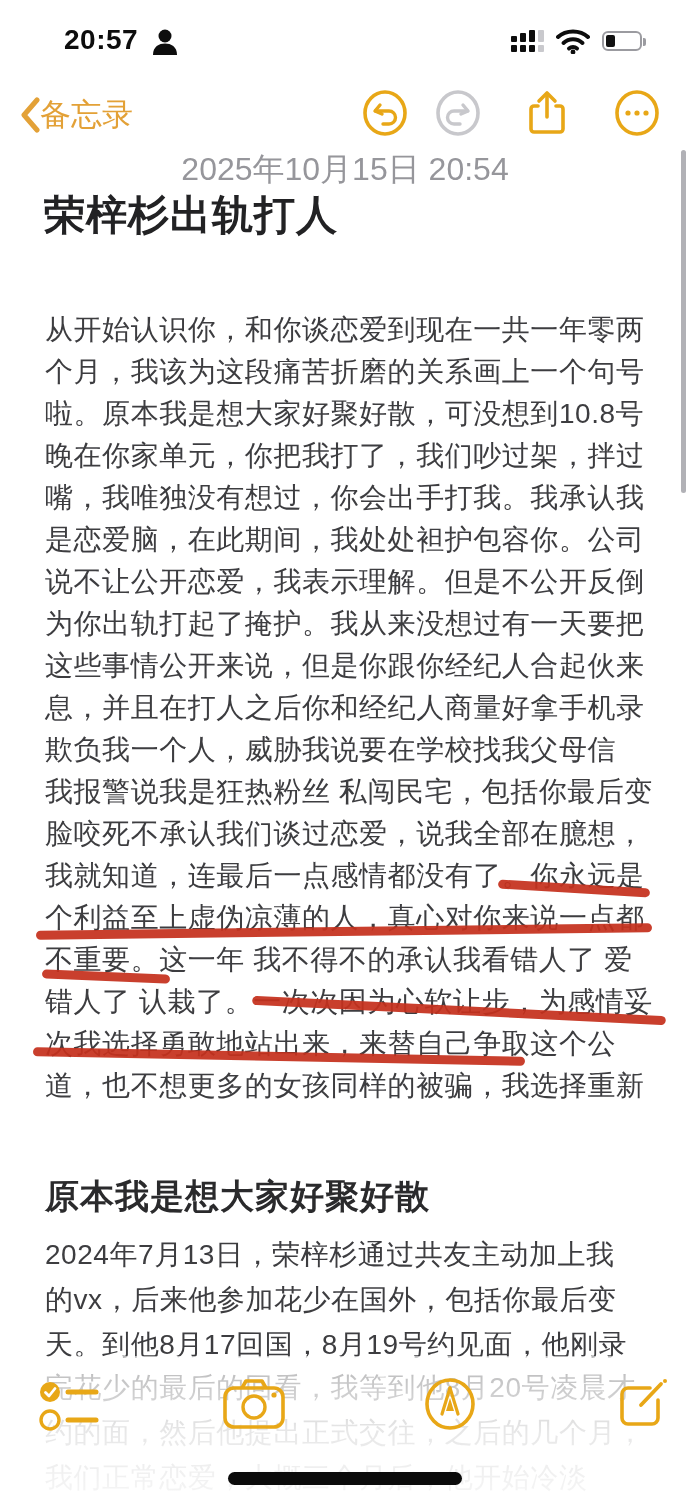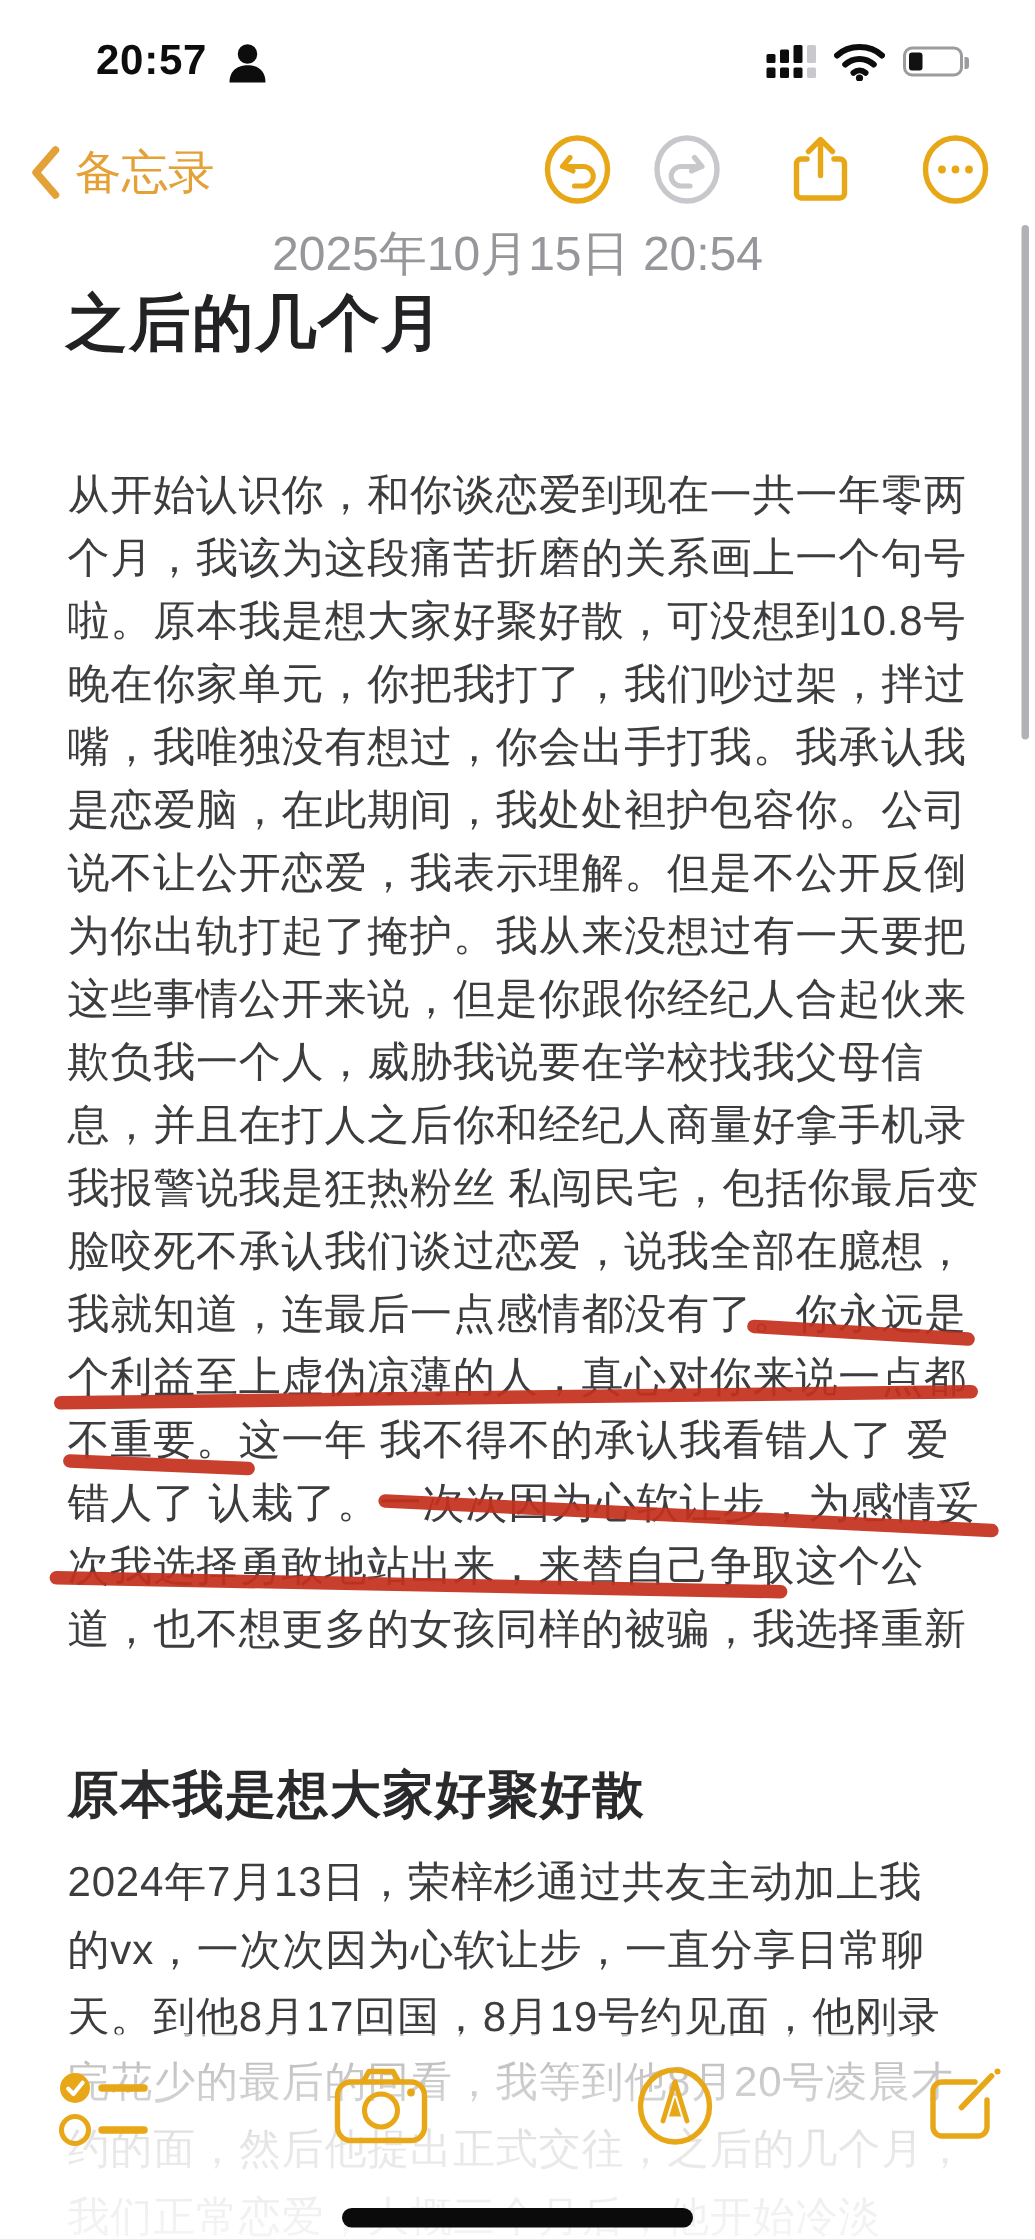--- a/index.html
+++ b/index.html
@@ -18,21 +18,21 @@
   .cell .row{display:flex;align-items:flex-end;gap:3px;height:12px;}
   .cell .row2{display:flex;gap:3px;height:7px;}
   .cell i{display:block;width:6px;background:#0d0d0d;border-radius:1px;}
   .cell i.dim{background:#c9c9cd;}
   .cell .row2 i{height:7px;}
   .batt{position:relative;width:40px;height:20px;border:2px solid #9b9ba0;border-radius:6px;}
   .batt .lvl{position:absolute;left:2px;top:2px;bottom:2px;width:9px;background:#111;border-radius:2px;}
   .batt .nub{position:absolute;right:-6px;top:5px;width:3px;height:8px;background:#9b9ba0;border-radius:0 2px 2px 0;}
   
   .navbar{position:absolute;left:0;top:88px;width:100%;height:52px;}
-  .back{position:absolute;left:20px;top:6px;display:flex;align-items:center;gap:10px;cursor:pointer;}
+  .back{position:absolute;left:20px;top:6px;display:flex;align-items:center;cursor:pointer;}
   .back-label{font-size:31px;color:#E3A137;}
   .nav-ic{position:absolute;top:2px;width:46px;height:46px;}
   
   .datestamp{position:absolute;left:0;top:148px;width:100%;text-align:center;font-size:32px;color:#96969b;}
   .note-title{position:absolute;left:44px;top:188px;width:600px;font-size:41px;font-weight:700;color:#222224;letter-spacing:1px;white-space:nowrap;}
   
   .body-block{position:absolute;left:45px;top:309px;width:615px;}
   .bline{height:42px;line-height:42px;font-size:28px;color:#3d3d40;letter-spacing:0.55px;white-space:nowrap;}
   .subhead{position:absolute;left:45px;top:1174px;font-size:34px;font-weight:700;color:#2a2a2c;letter-spacing:1px;white-space:nowrap;}
   .story-block{position:absolute;left:45px;top:1232px;width:615px;}
@@ -120,55 +120,55 @@
     </svg>
     <svg class="nav-ic" style="left:614px" viewBox="0 0 46 46">
       <ellipse cx="23" cy="23" rx="20" ry="21" fill="none" stroke="#E8A717" stroke-width="3.6"></ellipse>
       <circle cx="14" cy="23" r="2.6" fill="#E8A717"></circle>
         <circle cx="23" cy="23" r="2.6" fill="#E8A717"></circle>
         <circle cx="32" cy="23" r="2.6" fill="#E8A717"></circle>
     </svg>
   </div>
 
   <div class="datestamp">2025年10月15日 20:54</div>
-  <div class="note-title">之后的几个月</div>
+  <div class="note-title">荣梓杉出轨打人</div>
 
   <div class="body-block">
     <div class="bline">从开始认识你，和你谈恋爱到现在一共一年零两</div>
     <div class="bline">个月，我该为这段痛苦折磨的关系画上一个句号</div>
     <div class="bline">啦。原本我是想大家好聚好散，可没想到10.8号</div>
     <div class="bline">晚在你家单元，你把我打了，我们吵过架，拌过</div>
     <div class="bline">嘴，我唯独没有想过，你会出手打我。我承认我</div>
     <div class="bline">是恋爱脑，在此期间，我处处袒护包容你。公司</div>
     <div class="bline">说不让公开恋爱，我表示理解。但是不公开反倒</div>
     <div class="bline">为你出轨打起了掩护。我从来没想过有一天要把</div>
     <div class="bline">这些事情公开来说，但是你跟你经纪人合起伙来</div>
+    <div class="bline">息，并且在打人之后你和经纪人商量好拿手机录</div>
     <div class="bline">欺负我一个人，威胁我说要在学校找我父母信</div>
-    <div class="bline">息，并且在打人之后你和经纪人商量好拿手机录</div>
     <div class="bline">我报警说我是狂热粉丝 私闯民宅，包括你最后变</div>
     <div class="bline">脸咬死不承认我们谈过恋爱，说我全部在臆想，</div>
     <div class="bline">我就知道，连最后一点感情都没有了。你永远是</div>
     <div class="bline">个利益至上虚伪凉薄的人，真心对你来说一点都</div>
     <div class="bline">不重要。这一年 我不得不的承认我看错人了 爱</div>
     <div class="bline">错人了 认栽了。一次次因为心软让步，为感情妥</div>
     <div class="bline">次我选择勇敢地站出来，来替自己争取这个公</div>
     <div class="bline">道，也不想更多的女孩同样的被骗，我选择重新</div>
   </div>
 
   <div class="stroke s1"></div>
   <div class="stroke s2"></div>
   <div class="stroke s3"></div>
   <div class="stroke s4"></div>
   <div class="stroke s5"></div>
 
   <div class="subhead">原本我是想大家好聚好散</div>
 
   <div class="story-block">
     <div class="sline">2024年7月13日，荣梓杉通过共友主动加上我</div>
-    <div class="sline">的vx，一次次因为心软让步，一直分享日常聊</div>
+    <div class="sline">的vx，后来他参加花少在国外，包括你最后变</div>
     <div class="sline">天。到他8月17回国，8月19号约见面，他刚录</div>
   </div>
 
   <div class="faded-block">
     <div class="fline">完花少的最后的回看，我等到他8月20号凌晨才</div>
     <div class="fline">约的面，然后他提出正式交往，之后的几个月，</div>
     <div class="fline">我们正常恋爱，大概三个月后，他开始冷淡</div>
   </div>
 
   <div class="scrollbar"></div>

